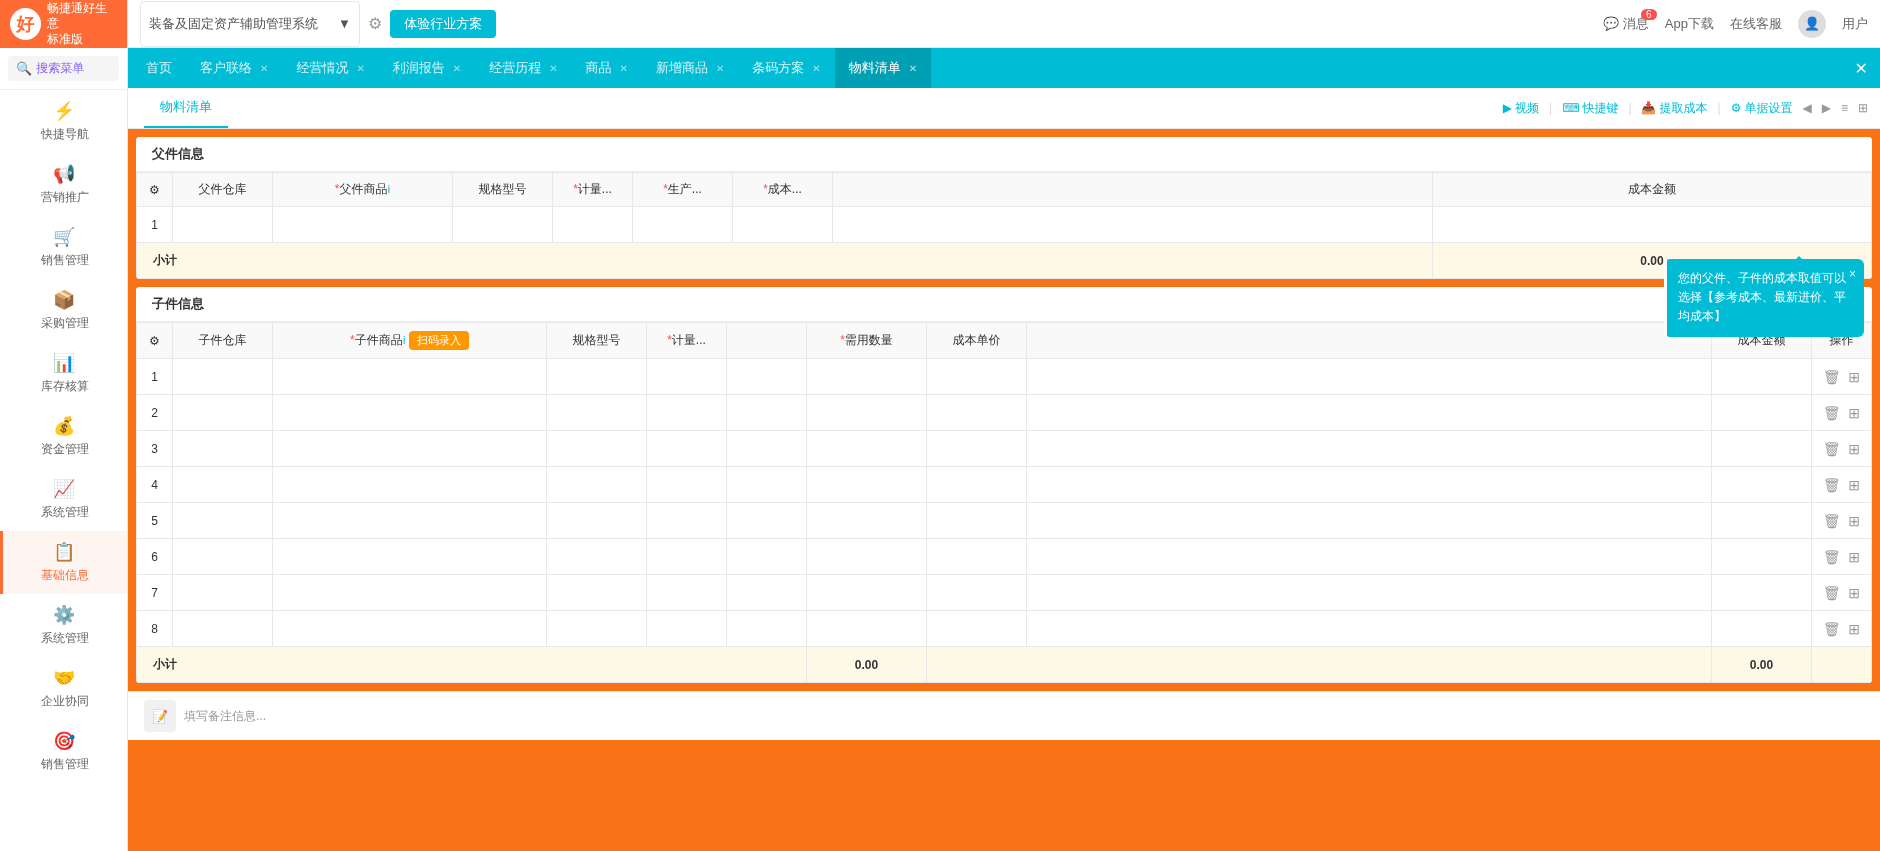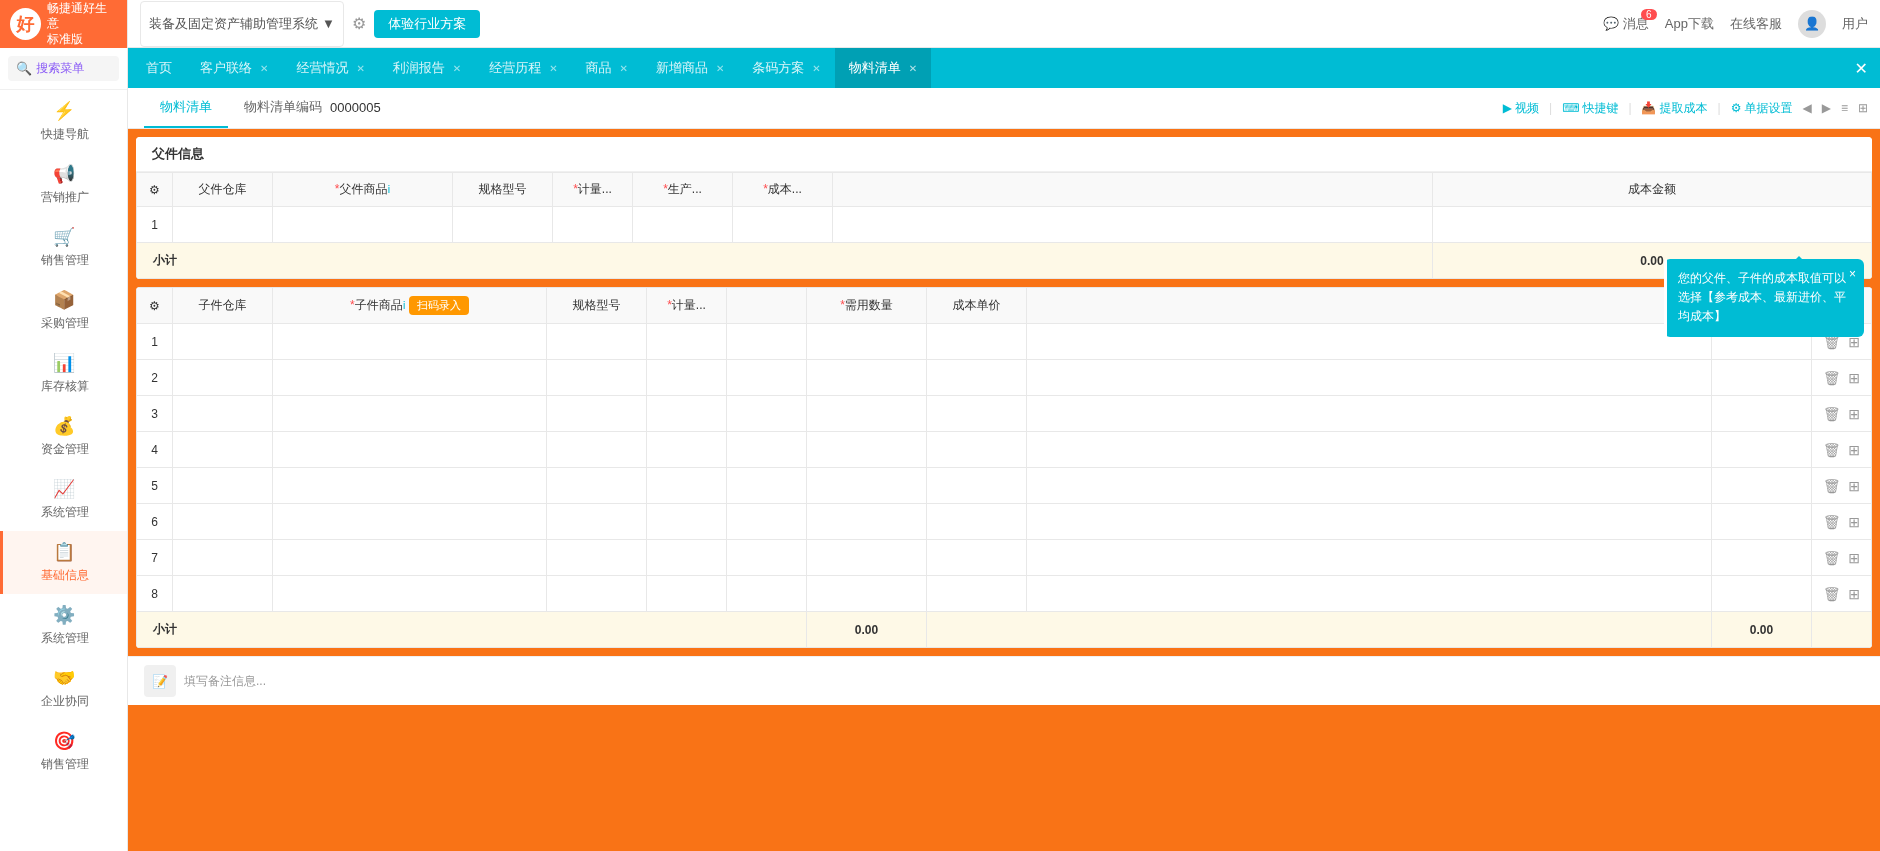--- a/index.html
+++ b/index.html
@@ -331,21 +331,21 @@
       background: none;
       border: none;
       cursor: pointer;
       font-size: 16px;
       padding: 0 8px;
     }
 
     .topbar-select {
       display: flex;
       align-items: center;
-      gap: 4px;
+      gap: 20px;
       font-size: 13px;
       color: #555;
       cursor: pointer;
       padding: 13px 8px;
       border: 1px solid #e8e8e8;
       border-radius: 4px;
     }
   </style>
 </head>
 <body>
@@ -477,24 +477,20 @@
           <span class="nav-tab-close">✕</span>
         </div>
       </div>
     <button class="close-btn" style="margin-left:auto;">✕</button>
   </div>
 
   <div style="background:#fff; border-bottom:1px solid #e8e8e8; display:flex; align-items:center; justify-content:space-between;">
     <div class="sub-tabs" style="border:none; flex:1;">
       <div class="sub-tab active">
         <span>物料清单</span>
-      </div>
-      <div class="sub-tab" style="gap:8px;">
-        <span>物料清单编码</span>
-        <span class="sub-tab-code">0000005</span>
       </div>
     </div>
     <div class="toolbar" style="border:none; padding: 0 12px; gap:10px;">
       <div class="toolbar-item">
         <span>▶</span>
         <span>视频</span>
       </div>
       <span class="toolbar-divider">|</span>
       <div class="toolbar-item">
         <span>⌨</span>
@@ -549,20 +545,21 @@
           </tr>
           <tr class="subtotal-row">
             <td colspan="8" style="text-align:left; padding-left:16px;">小计</td>
             <td>0.00</td>
           </tr>
         </tbody>
       </table>
     </div>
 
     <div class="section">
+      <div class="section-title">子件信息</div>
       <table class="data-table">
         <thead>
           <tr>
             <th class="col-settings">⚙</th>
             <th class="col-warehouse">子件仓库</th>
             <th style="min-width:160px;margin-top:41px;"><span class="required-star">*</span>子件商品<span style="color:#00bcd4;font-size:11px;">ℹ</span> <button class="scan-btn">扫码录入</button></th>
             <th class="col-spec">规格型号</th>
             <th class="col-unit"><span class="required-star">*</span>计量...</th>
             <th style="width:80px;"></th>
             <th style="width:120px;"><span class="required-star">*</span>需用数量</th>

